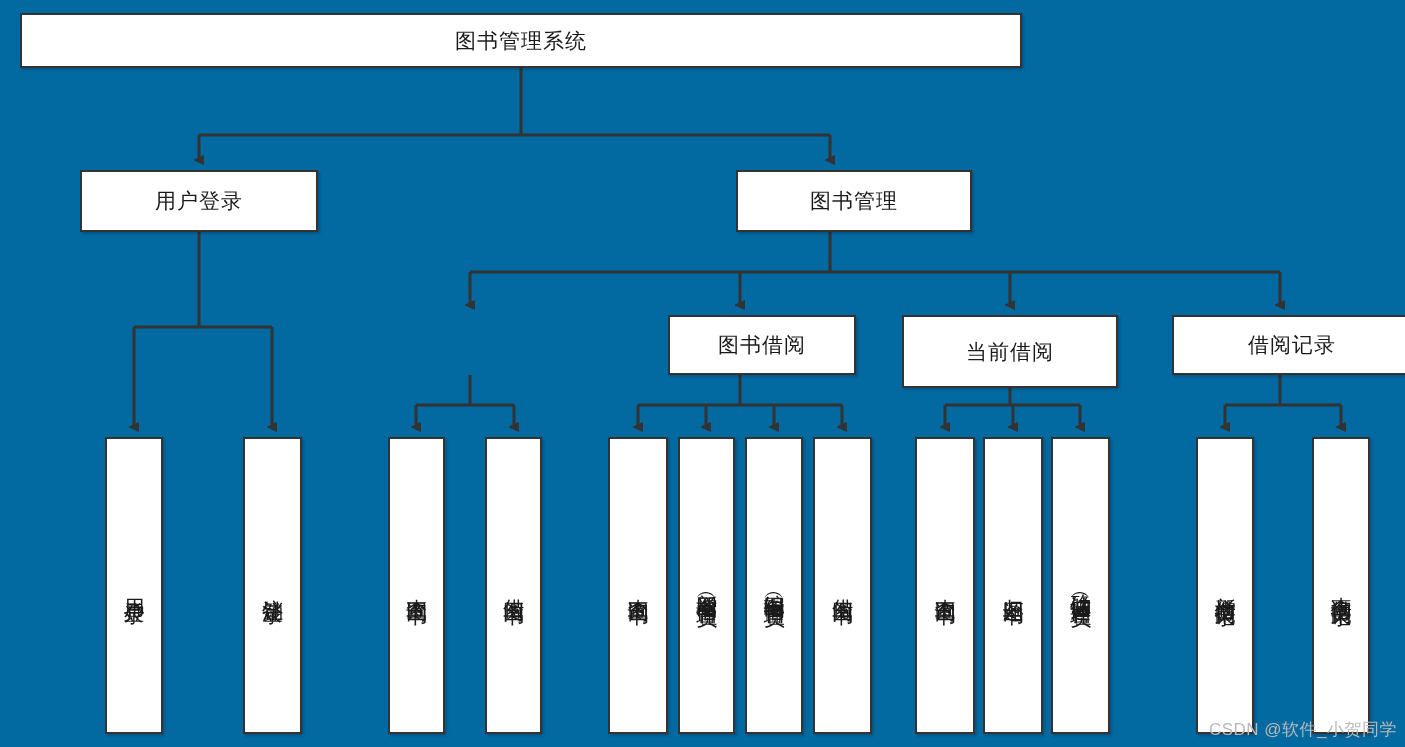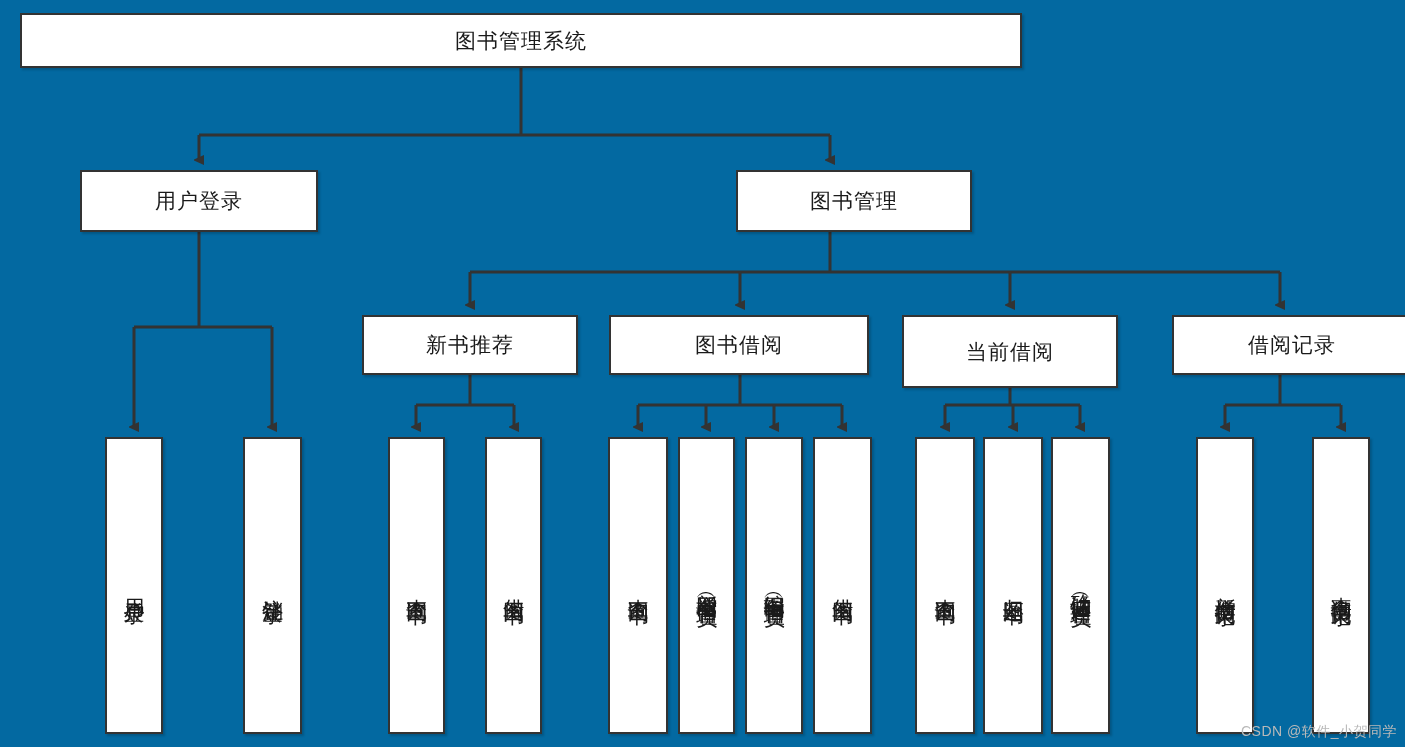--- a/index.html
+++ b/index.html
@@ -53,21 +53,21 @@
   }
   .node.vertical .vtext {
     writing-mode: vertical-rl;
     text-orientation: upright;
     white-space: nowrap;
   }
   .watermark {
     position: absolute;
     right: 8px;
     bottom: 6px;
-    font-size: 14px;
+    font-size: 17px;
     color: #b9b9b9;
     z-index: 5;
     white-space: nowrap;
     letter-spacing: 0.5px;
   }
 </style>
 </head>
 <body>
 
 <div id="canvas">
@@ -128,24 +128,21 @@
     <span>图书管理系统</span>
   </div>
 
   <div class="node horizontal" style="left:80px; top:170px; width:238px; height:62px;">
     <span>用户登录</span>
   </div>
   <div class="node horizontal" style="left:712px; top:170px; width:236px; height:62px;margin-left:24px;">
     <span>图书管理</span>
   </div>
 
-  <div class="node horizontal" style="left:362px; top:315px; width:216px; height:60px;">
-    <span>新书推荐</span>
-  </div>
-  <div class="node horizontal" style="left:609px; top:315px; width:260px; height:60px;">
+  <div class="node horizontal" style="left:668px; top:315px; width:188px; height:60px;">
     <span>图书借阅</span>
   </div>
   <div class="node horizontal" style="left:902px; top:315px; width:216px; height:73px;">
     <span>当前借阅</span>
   </div>
   <div class="node horizontal" style="left:1172px; top:315px; width:240px; height:60px;">
     <span>借阅记录</span>
   </div>
 
   <div class="node vertical" style="left:105px; top:437px; width:58px; height:297px;">

